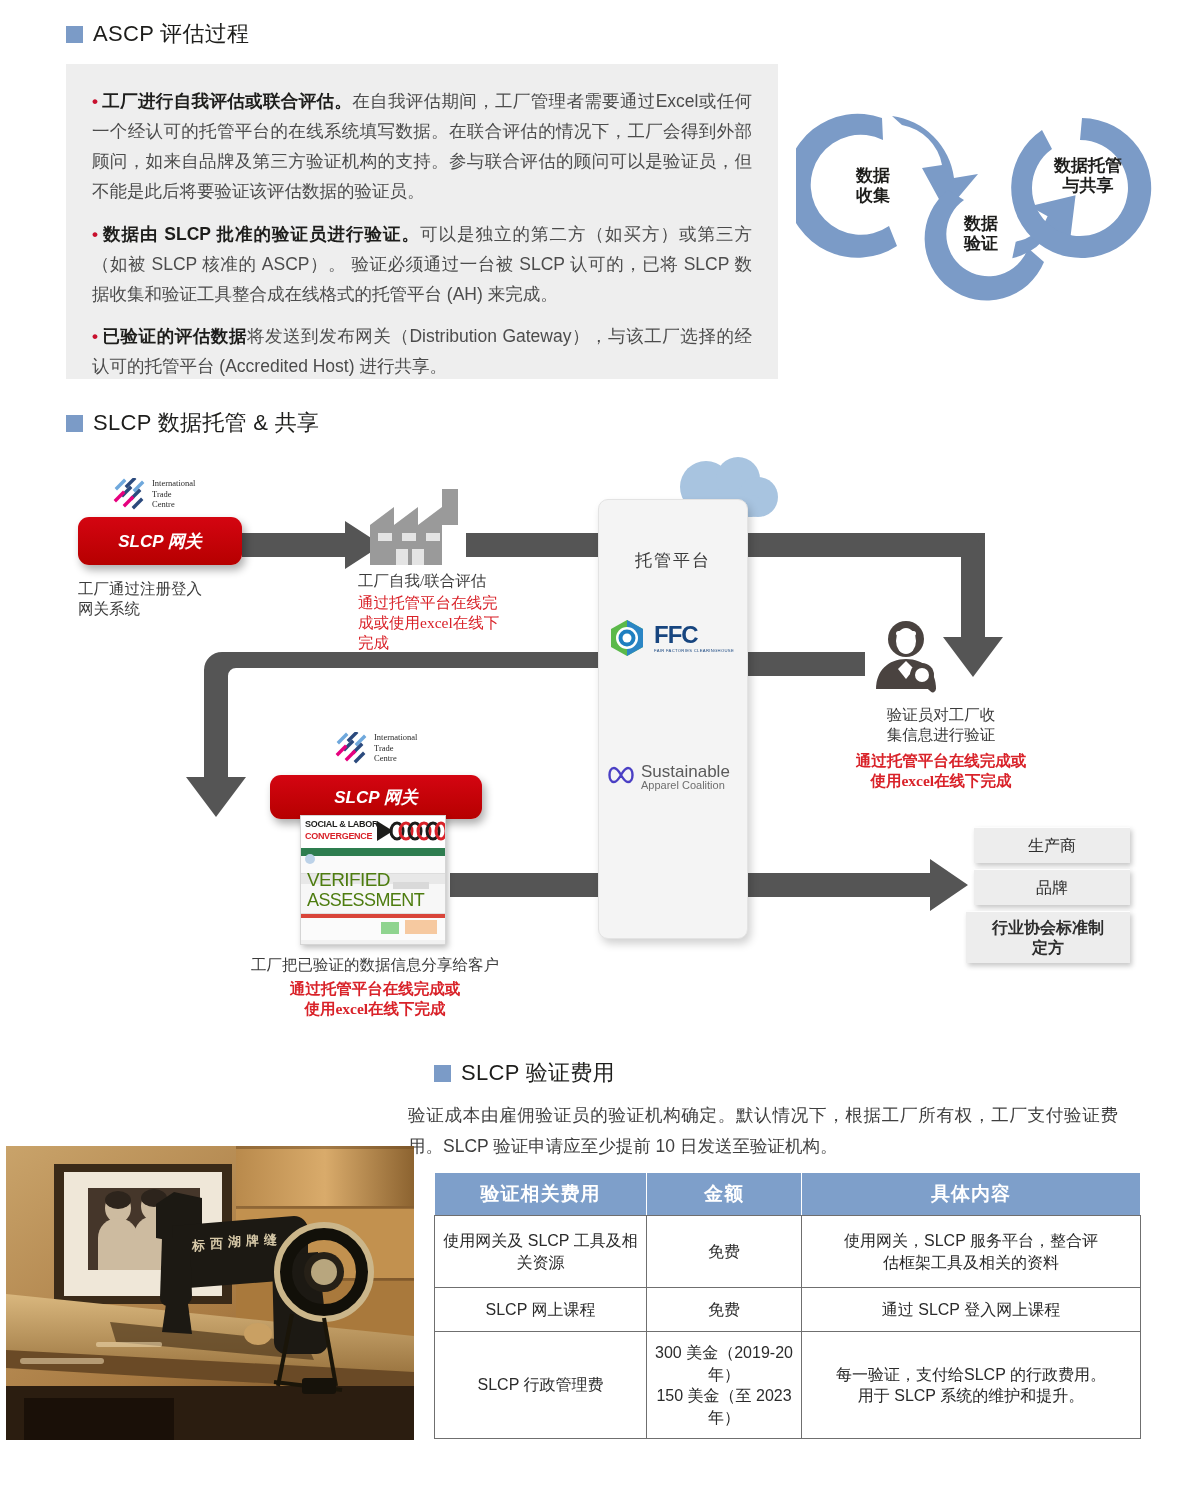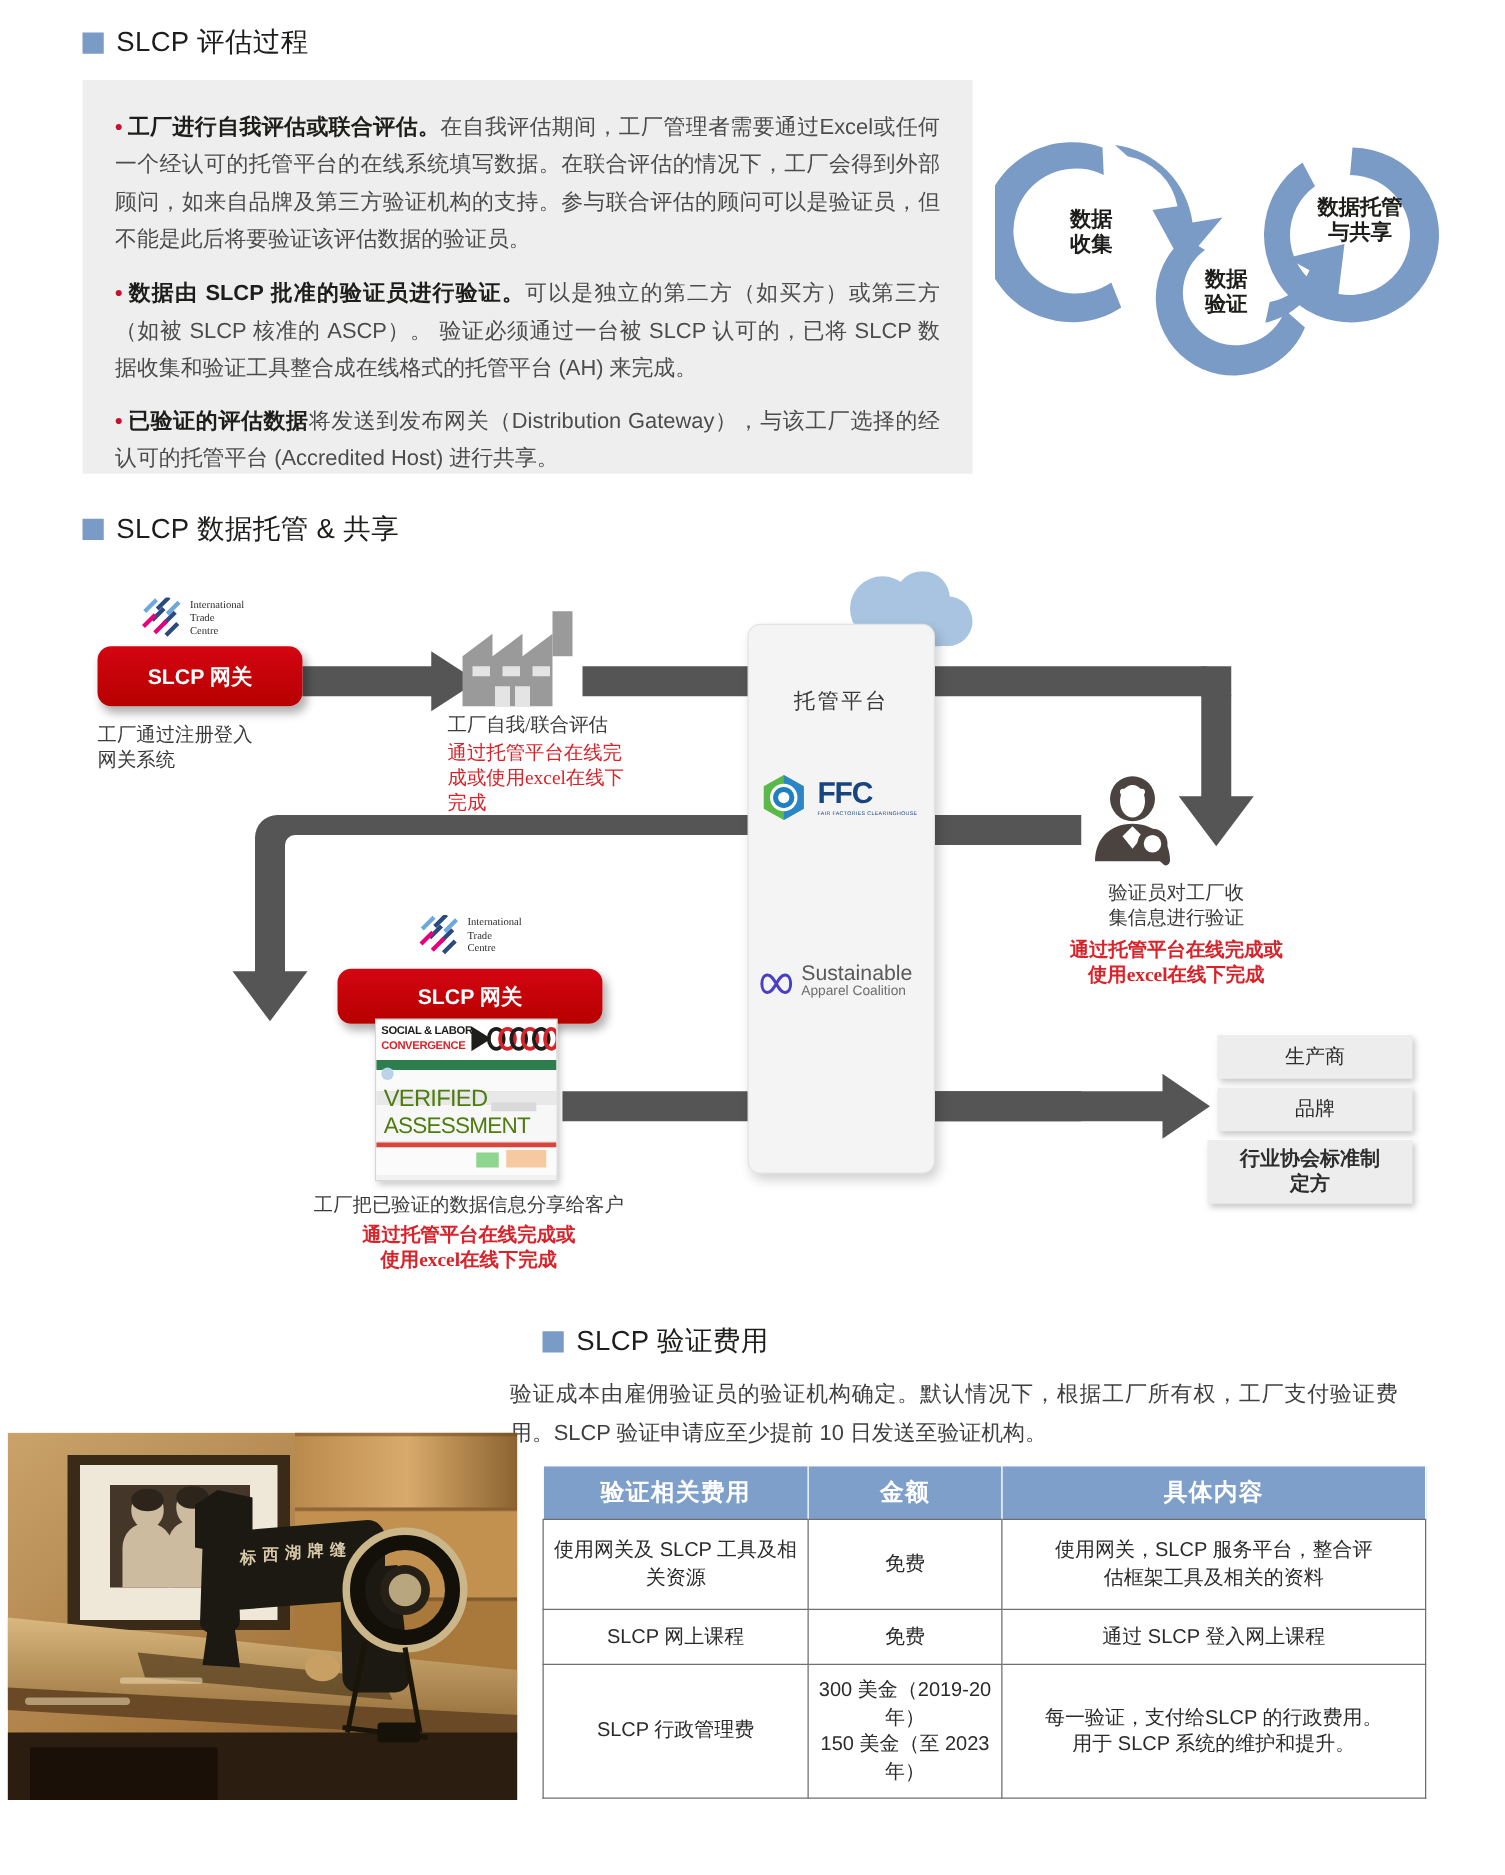--- a/index.html
+++ b/index.html
@@ -77,20 +77,21 @@
   .pill {
     position: absolute;
     background: #cc0000;
     background: linear-gradient(#d40511 0%, #b60000 100%);
     border-radius: 11px;
     color: #ffffff;
     display: flex; align-items: center; justify-content: center;
     font-size: 17px; font-weight: bold;
     box-shadow: 3px 5px 8px rgba(0,0,0,.32);
     z-index: 4;
+    font-style: italic;
   }
 
   .cap {
     position: absolute;
     font-family: "Liberation Serif", "DejaVu Serif", serif;
     font-size: 15.5px;
     color: #3b3b3b;
     line-height: 1.28;
     white-space: pre-line;
     z-index: 4;
@@ -152,21 +153,21 @@
     position: absolute;
     overflow: hidden;
   }
   .photo svg { display:block; }
 </style>
 </head>
 <body>
 
 <div class="sec-head" style="left:66px; top:19px;">
   <span class="marker"></span>
-  <span>SLCP 评估过程</span>
+  <span>ASCP 评估过程</span>
 </div>
 
 <div class="panel" style="left:66px; top:64px; width:712px; height:315px;">
   <p class="bullet">
     <span class="dot">•</span><span class="lead">工厂进行自我评估或联合评估。</span><span>在自我评估期间，工厂管理者需要通过Excel或任何一个经认可的托管平台的在线系统填写数据。在联合评估的情况下，工厂会得到外部顾问，如来自品牌及第三方验证机构的支持。参与联合评估的顾问可以是验证员，但不能是此后将要验证该评估数据的验证员。</span>
   </p>
   <p class="bullet">
     <span class="dot">•</span><span class="lead">数据由 SLCP 批准的验证员进行验证。</span><span>可以是独立的第二方（如买方）或第三方（如被 SLCP 核准的 ASCP）。 验证必须通过一台被 SLCP 认可的，已将 SLCP 数据收集和验证工具整合成在线格式的托管平台 (AH) 来完成。</span>
   </p>
   <p class="bullet">
@@ -284,21 +285,21 @@
       <circle cx="19" cy="19" r="11" fill="#ffffff"></circle>
       <circle cx="19" cy="19" r="8.5" fill="#1f7fc0"></circle>
       <circle cx="19" cy="19" r="4.5" fill="#ffffff"></circle>
     </svg>
     <div style="line-height:1;">
       <div style="font-family:'Liberation Sans',sans-serif;font-weight:bold;font-size:24px;color:#17457f;letter-spacing:-1px;">FFC</div>
       <div style="font-family:'Liberation Sans',sans-serif;font-size:4.2px;color:#17457f;letter-spacing:.3px;margin-top:2px;">FAIR FACTORIES CLEARINGHOUSE</div>
     </div>
   </div>
 
-  <div style="position:absolute;left:605px;top:308px;width:138px;height:36px;z-index:5;display:flex;align-items:flex-end;gap:4px;">
+  <div style="position:absolute;left:605px;top:308px;width:138px;height:36px;z-index:5;display:flex;align-items:flex-start;gap:4px;">
     <svg width="32" height="24" viewBox="0 0 32 24">
       <path d="M9,5 C3,5 3,19 9,19 C15,19 17,5 23,5 C29,5 29,19 23,19 C17,19 15,5 9,5 Z" fill="none" stroke="#4a3fc4" stroke-width="2.4"></path>
     </svg>
     <div style="line-height:1.02;">
       <div style="font-family:'Liberation Sans',sans-serif;font-size:17px;color:#5a5a5a;">Sustainable</div>
       <div style="font-family:'Liberation Sans',sans-serif;font-size:11px;color:#6e6e6e;">Apparel Coalition</div>
     </div>
   </div>
 
   <svg style="position:absolute;left:866px;top:162px;z-index:4" width="80" height="80" viewBox="0 0 80 80">

